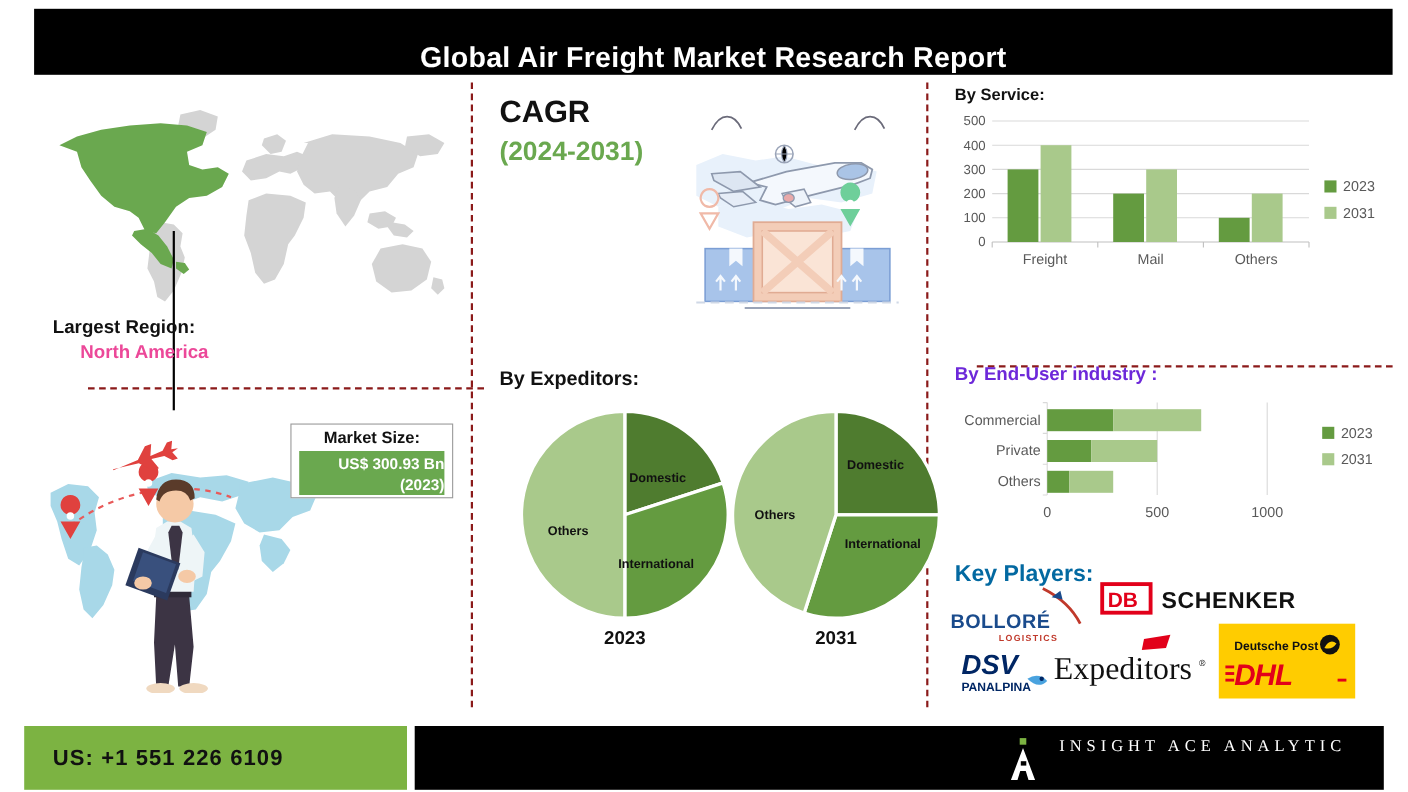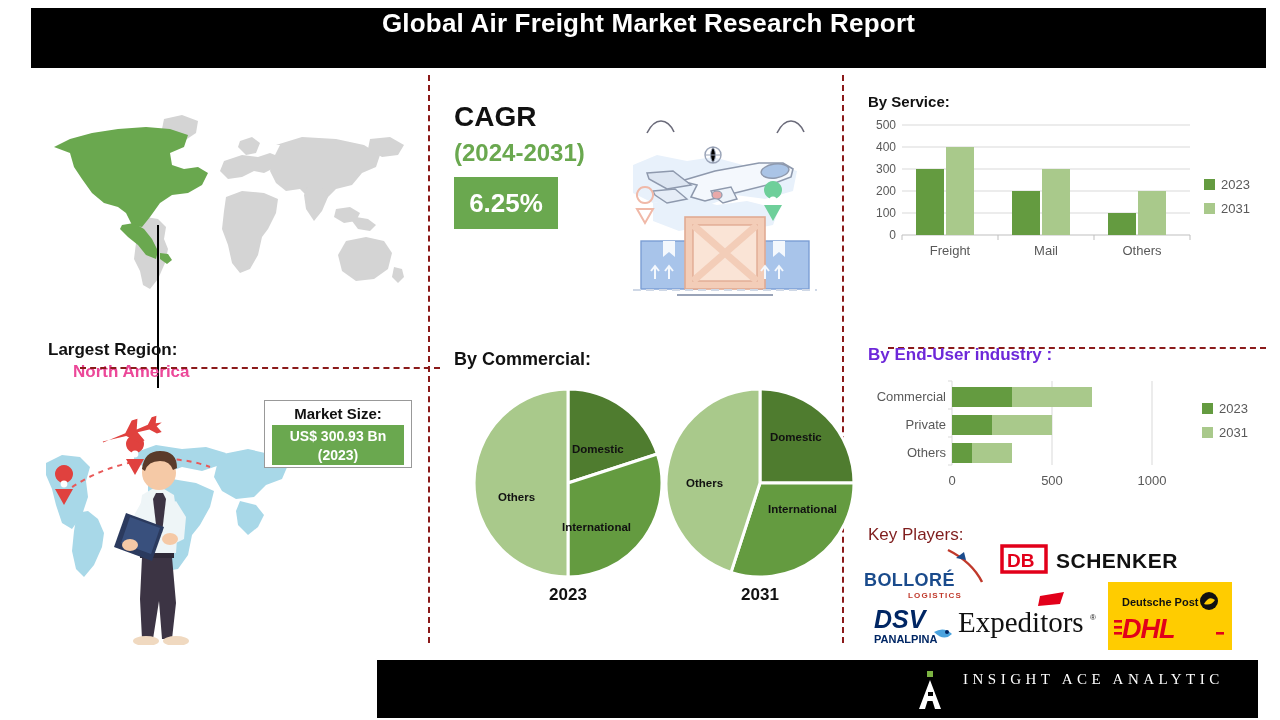--- a/index.html
+++ b/index.html
@@ -8,30 +8,30 @@
     background:#ffffff;
     font-family:"Liberation Sans", sans-serif;
     position:relative;
     overflow:hidden;
   }
 
   
   #header {
     position:absolute; left:31px; top:8px; width:1235px; height:60px;
     background:#000000;
-    display:flex; align-items:flex-start; justify-content:center;
+    display:flex; align-items:flex-end; justify-content:center;
   }
   #header-title {
     color:#ffffff; font-size:26px; font-weight:bold; letter-spacing:.2px;
   }
 
   
   #body-area { position:absolute; left:0; top:70px; width:1280px; height:580px; }
 
-  .col { position:absolute; top:15px; height:575px; }
+  .col { position:absolute; top:0; height:575px; }
   #col-left   { left:32px;  width:390px; }
   #col-mid    { left:438px; width:398px; }
   #col-right  { left:852px; width:420px; }
 
   
   .vdiv {
     position:absolute; top:5px; width:0; height:568px;
     border-left:2px dashed #8B1A1A;
   }
   #vdiv1 { left:428px; }
@@ -44,36 +44,36 @@
 
   
   #map-wrap { position:absolute; left:8px; top:20px; width:378px; height:200px; }
   #map-svg { width:100%; height:100%; }
   #map-line {
     position:absolute; left:117px; top:120px; width:0; height:163px;
     border-left:2px solid #000;
   }
 
   #largest-region-block { position:absolute; left:16px; top:218px; }
-  #largest-region-label { font-size:17px; font-weight:bold; color:#111;margin-top:37px; }
+  #largest-region-label { font-size:17px; font-weight:bold; color:#111; }
   #largest-region-value { font-size:17px; font-weight:bold; color:#ec4899; margin-left:25px; margin-top:2px; }
 
   
   #illus-wrap { position:absolute; left:6px; top:320px; width:260px; height:240px; }
   #illus-svg { width:100%; height:100%; }
 
   #market-size-box {
     position:absolute; left:232px; top:315px; width:148px; height:68px;
     border:1px solid #999; background:#fff;
     display:flex; flex-direction:column; align-items:center; padding-top:4px;
   }
   #market-size-label { font-size:15px; font-weight:bold; color:#111; }
   #market-size-value {
     margin-top:3px; width:132px; height:40px; background:#6aa84f; color:#fff;
-    font-size:14px; font-weight:bold; line-height:19px; text-align:center;
+    font-size:14px; font-weight:bold; line-height:19px; text-align:right;
     padding-top:2px;
   }
 
   
   #cagr-block { position:absolute; left:16px; top:16px; }
   #cagr-title { font-size:28px; font-weight:bold; color:#111; }
   #cagr-period { font-size:24px; font-weight:bold; color:#6aa84f; margin-top:6px; }
   #cagr-value-box {
     margin-top:10px; width:104px; height:52px; background:#6aa84f;
     display:flex; align-items:center; justify-content:center;
@@ -95,21 +95,21 @@
 
   
   #service-title { position:absolute; left:16px; top:8px; font-size:15px; font-weight:bold; color:#111; }
   #service-chart { position:absolute; left:8px; top:32px; width:400px; height:142px; }
 
   
   #enduser-title { position:absolute; left:16px; top:260px; font-size:17px; font-weight:bold; color:#6d28d9; }
   #enduser-chart { position:absolute; left:2px; top:288px; width:406px; height:130px; }
 
   
-  #key-players-title { position:absolute; left:16px; top:440px; font-size:17px; font-weight:normal; color:#7f1d1d; }
+  #key-players-title { position:absolute; left:16px; top:440px; font-size:21px; font-weight:bold; color:#0369a1; }
   #logos { position:absolute; left:8px; top:455px; width:408px; height:115px; }
 
   
   #footer { position:absolute; left:0; top:658px; width:1280px; height:62px; }
   #footer-phone-box {
     position:absolute; left:22px; top:2px; width:348px; height:58px;
     background:#7cb342; display:flex; align-items:center; padding-left:26px;
   }
   #footer-phone { color:#111; font-size:20px; font-weight:bold; letter-spacing:1px; }
   #footer-black {
@@ -242,23 +242,20 @@
       <div id="market-size-label">Market Size:</div>
       <div id="market-size-value">US$ 300.93 Bn (2023)</div>
     </div>
   </div>
 
   <div class="col" id="col-mid">
 
     <div id="cagr-block">
       <div id="cagr-title">CAGR</div>
       <div id="cagr-period">(2024-2031)</div>
-      <div id="cagr-value-box">
-        <span id="cagr-value">6.25%</span>
-      </div>
     </div>
 
     <div id="plane-illus">
       <svg viewBox="0 0 205 190" width="205" height="190">
 
         <g fill="#e8f1fb">
           <path d="M10 58 l24 -10 30 6 26 -4 30 8 28 -2 26 8 -4 20 -28 8 -30 -4 -26 10 -30 -6 -26 4 -20 -10 z"></path>
           <path d="M30 96 l30 -6 34 8 30 -4 32 8 -6 16 -30 6 -34 -6 -30 6 -26 -10 z"></path>
         </g>
 
@@ -297,21 +294,21 @@
           <path d="M142 172 v-12 M138 164 l4 -5 4 5"></path>
           <path d="M156 172 v-12 M152 164 l4 -5 4 5"></path>
         </g>
         <line x1="10" y1="183" x2="194" y2="183" stroke="#cfd8e6" stroke-width="2" stroke-dasharray="8 5"></line>
         <line x1="54" y1="188" x2="150" y2="188" stroke="#9aa4b8" stroke-width="2"></line>
       </svg>
     </div>
 
     <div class="hdiv" id="hdiv-mid"></div>
 
-    <div id="dest-title">By Commercial:</div>
+    <div id="dest-title">By Expeditors:</div>
 
     <svg id="pie-2023" viewBox="0 0 200 200">
       <g transform="translate(100,100)">
         <path d="M0 0 L0 -94 A94 94 0 0 1 89.4 -29.0 Z" fill="#4f7c2f" stroke="#fff" stroke-width="3"></path>
         <path d="M0 0 L89.4 -29.0 A94 94 0 0 1 0 94 Z" fill="#649b40" stroke="#fff" stroke-width="3"></path>
         <path d="M0 0 L0 94 A94 94 0 0 1 0 -94 Z" fill="#a9c98b" stroke="#fff" stroke-width="3"></path>
       </g>
       <text class="pie-label" x="104" y="70">Domestic</text>
       <text class="pie-label" x="94" y="148">International</text>
       <text class="pie-label" x="30" y="118">Others</text>
@@ -462,20 +459,23 @@
           <rect x="254" y="86" width="8" height="2.6"></rect>
           <rect x="254" y="92" width="8" height="2.6"></rect>
           <rect x="356" y="92" width="8" height="2.6"></rect>
         </g>
       </g>
     </svg>
   </div>
 </div>
 
 <div id="footer">
+  <div id="footer-phone-box">
+    <span id="footer-phone">US: +1 551 226 6109</span>
+  </div>
   <div id="footer-black">
     <div id="footer-logo">
       <svg id="footer-logo-mark" viewBox="0 0 30 38">
         <rect x="10" y="0" width="6" height="6" fill="#7cb342"></rect>
         <path d="M13 9 L24 38 L18 38 L15.5 30 L10.5 30 L8 38 L2 38 Z" fill="#ffffff"></path>
         <rect x="11" y="21" width="5" height="4" fill="#000000"></rect>
       </svg>
       <span id="footer-brand">INSIGHT ACE ANALYTIC</span>
     </div>
   </div>

